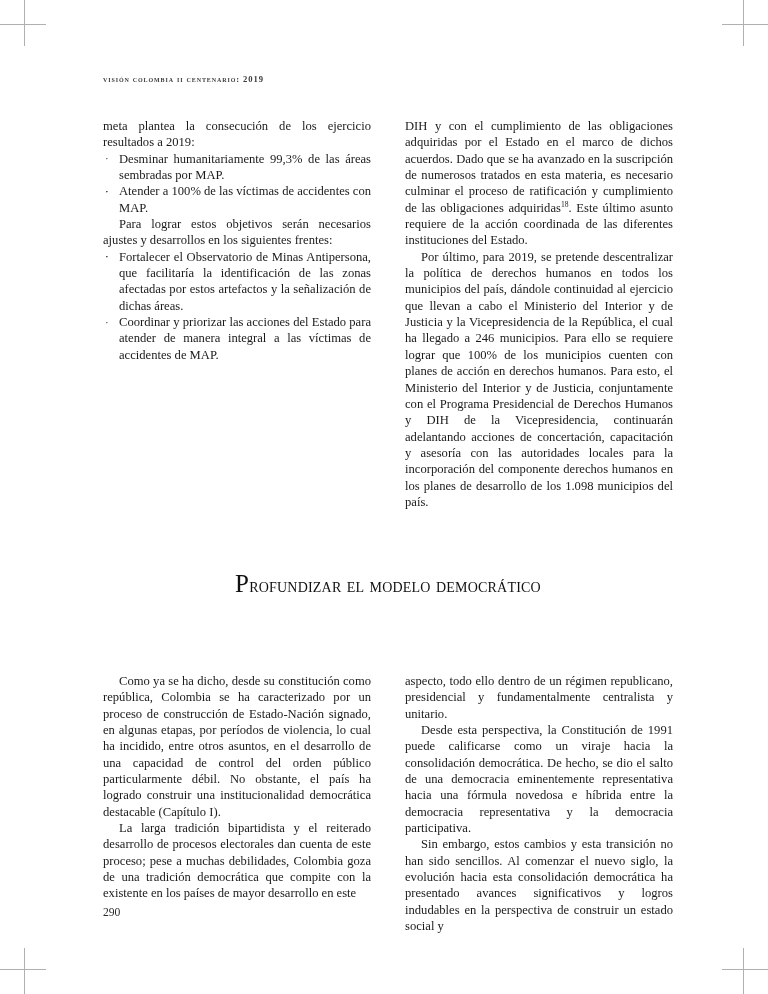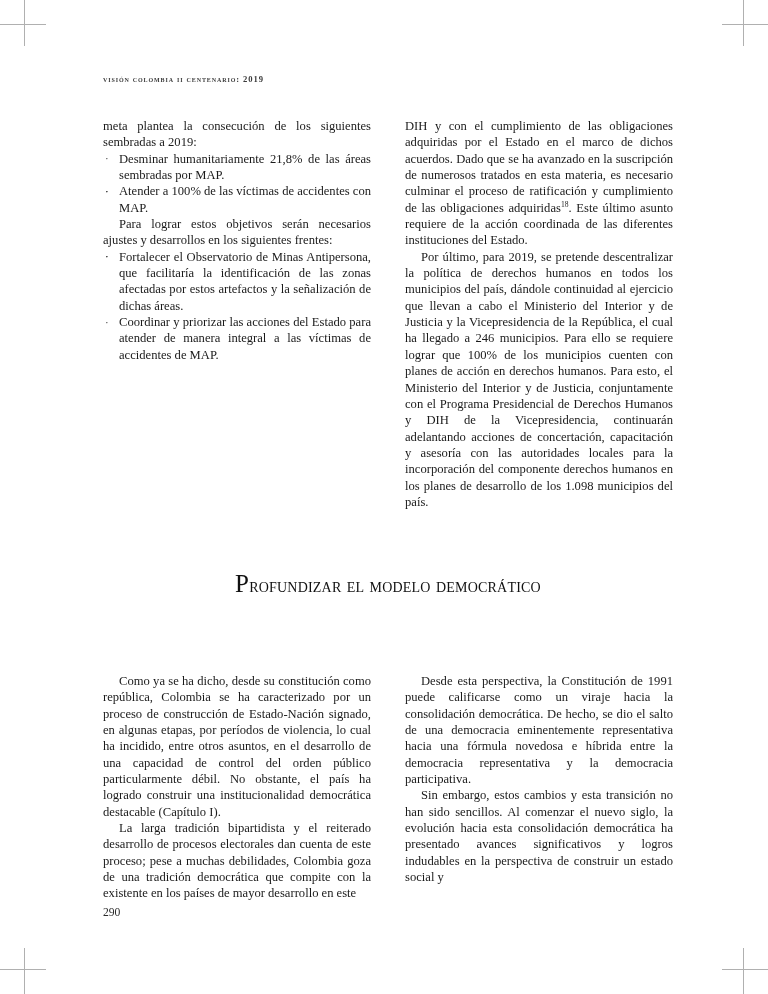--- a/index.html
+++ b/index.html
@@ -160,23 +160,23 @@
 <div class="crop h crop-br-h"></div>
 
 <div class="page">
 
   <div class="running-head">Visión Colombia II Centenario: 2019</div>
 
   <div class="body-area">
     <div class="cols">
 
       <div class="col">
-        <p>meta plantea la consecución de los siguientes sembradas a 2019:</p>
+        <p>meta plantea la consecución de los ejercicio resultados a 2019:</p>
         <ul>
-          <li><span class="bullet">·</span><span>Desminar humanitariamente 21,8% de las áreas sembradas por MAP.</span></li>
+          <li><span class="bullet">·</span><span>Desminar humanitariamente 99,3% de las áreas sembradas por MAP.</span></li>
           <li><span class="bullet">·</span></li>
           <li><span class="bullet">·</span><span>Atender a 100% de las víctimas de accidentes con MAP.</span></li>
         </ul>
         <p class="indent">Para lograr estos objetivos serán necesarios ajustes y desarrollos en los siguientes frentes:</p>
         <ul>
           <li><span class="bullet">·</span></li>
           <li><span class="bullet">·</span><span>Fortalecer el Observatorio de Minas Antipersona, que facilitaría la identificación de las zonas afectadas por estos artefactos y la señalización de dichas áreas.</span></li>
           <li><span class="bullet">·</span><span>Coordinar y priorizar las acciones del Estado para atender de manera integral a las víctimas de accidentes de MAP.</span></li>
         </ul>
       </div>
@@ -195,20 +195,21 @@
 
   <div class="lower-block">
     <div class="cols">
 
       <div class="col">
         <p class="indent">Como ya se ha dicho, desde su constitución como república, Colombia se ha caracterizado por un proceso de construcción de Estado-Nación signado, en algunas etapas, por períodos de violencia, lo cual ha incidido, entre otros asuntos, en el desarrollo de una capacidad de control del orden público particularmente débil. No obstante, el país ha logrado construir una institucionalidad democrática destacable (Capítulo I).</p>
         <p class="indent">La larga tradición bipartidista y el reiterado desarrollo de procesos electorales dan cuenta de este proceso; pese a muchas debilidades, Colombia goza de una tradición democrática que compite con la existente en los países de mayor desarrollo en este</p>
       </div>
 
       <div class="col">
+        <p>aspecto, todo ello dentro de un régimen republicano, presidencial y fundamentalmente centralista y unitario.</p>
         <p class="indent">Desde esta perspectiva, la Constitución de 1991 puede calificarse como un viraje hacia la consolidación democrática. De hecho, se dio el salto de una democracia eminentemente representativa hacia una fórmula novedosa e híbrida entre la democracia representativa y la democracia participativa.</p>
         <p class="indent">Sin embargo, estos cambios y esta transición no han sido sencillos. Al comenzar el nuevo siglo, la evolución hacia esta consolidación democrática ha presentado avances significativos y logros indudables en la perspectiva de construir un estado social y</p>
       </div>
 
     </div>
   </div>
 
   <div class="folio">290</div>
 
 </div>

